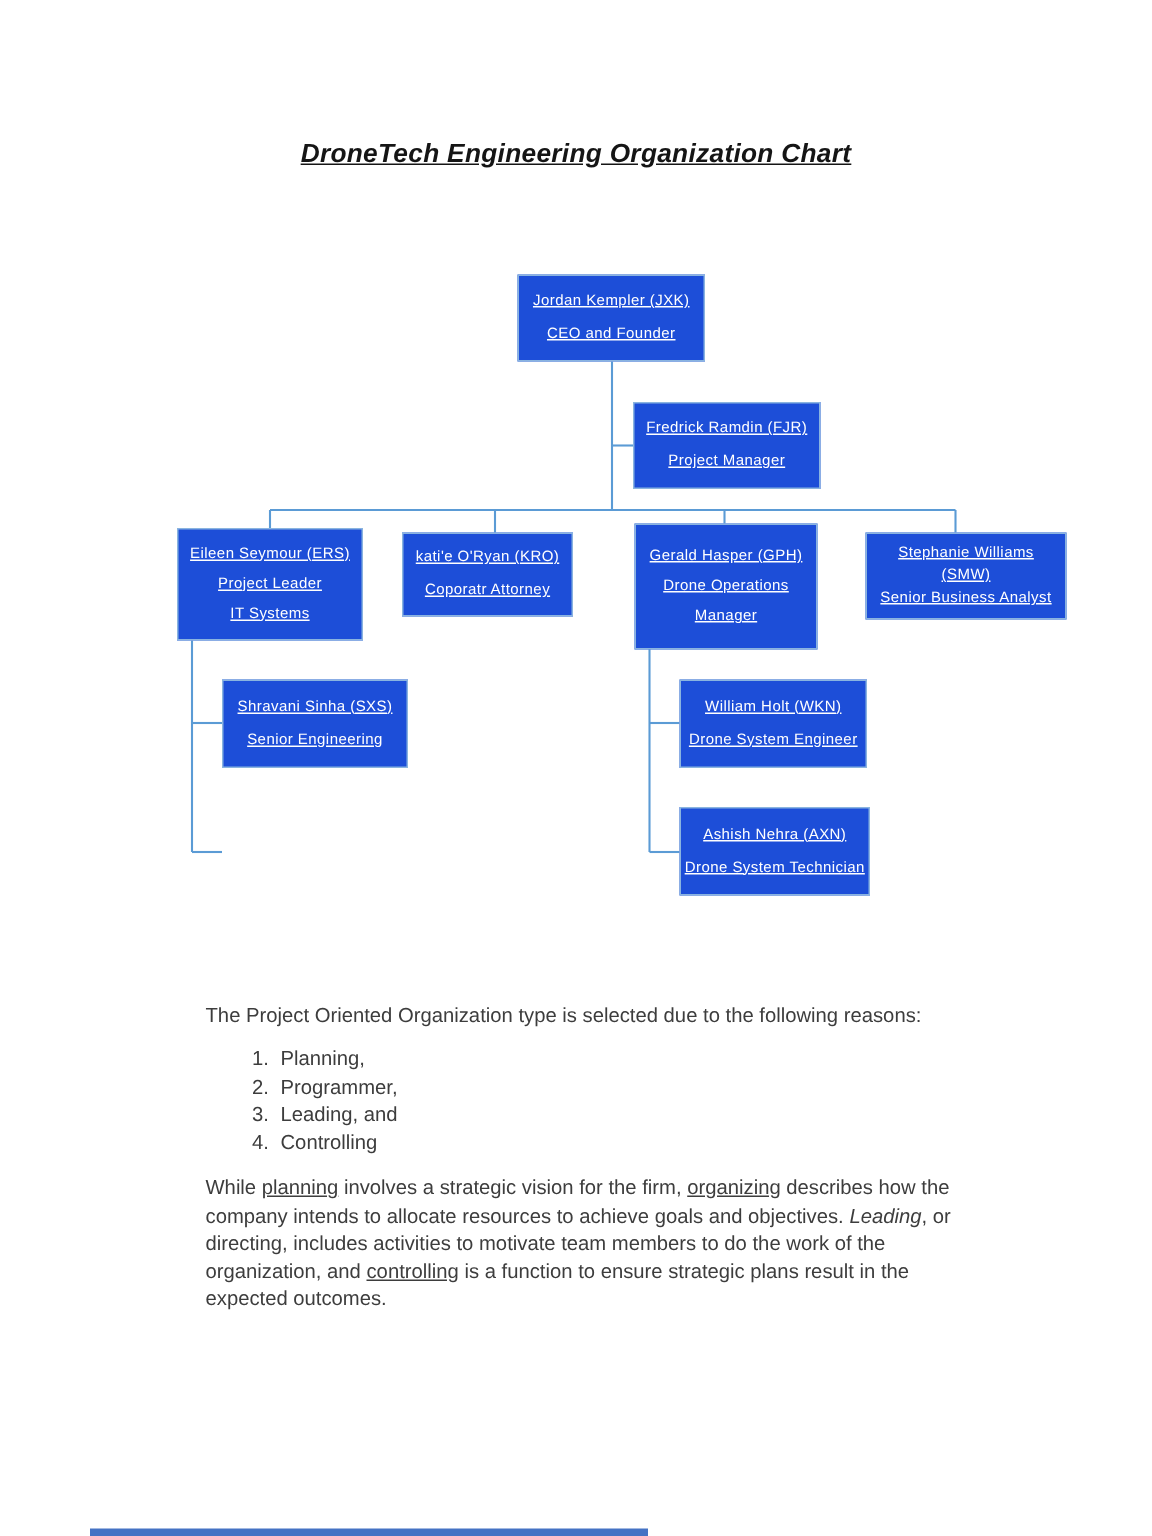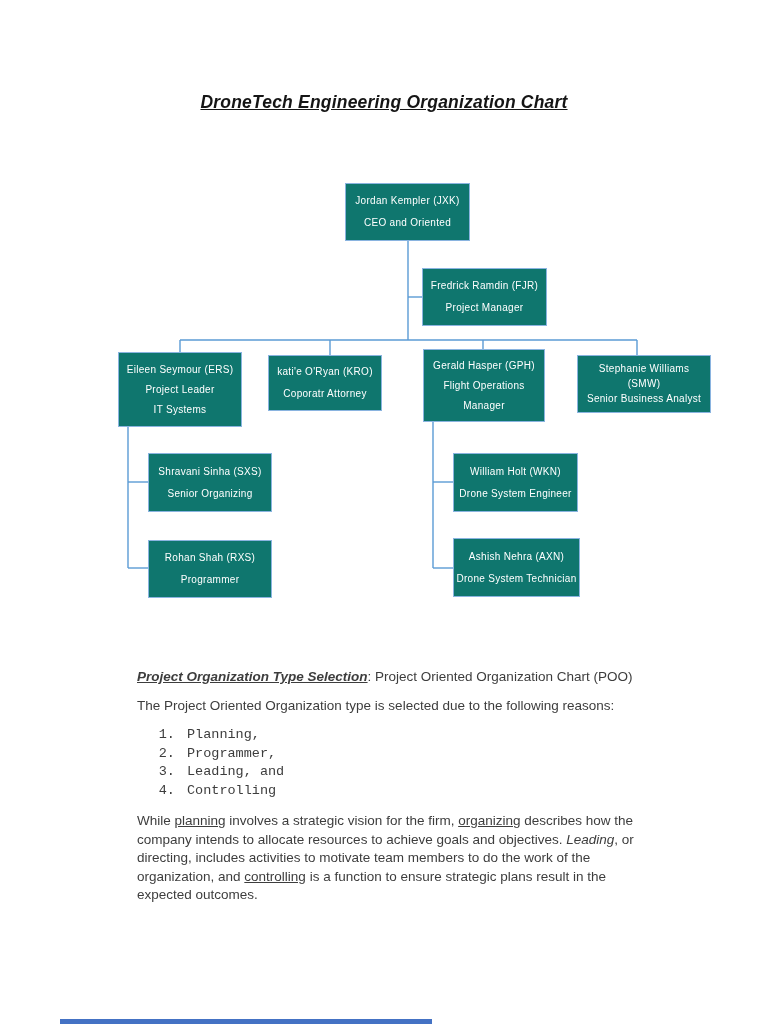--- a/index.html
+++ b/index.html
@@ -13,37 +13,37 @@
   .doc-title{
     position:absolute;top:92px;left:0;width:768px;text-align:center;
     font-size:17.5px;font-weight:bold;font-style:italic;text-decoration:underline;
     color:#151515;letter-spacing:.2px;
   }
 
   
   .chart{position:absolute;inset:0;}
   .connectors{position:absolute;left:0;top:0;pointer-events:none;}
   .node{
-    position:absolute;background:#0f766e;border:1px solid #8AB4E0;box-sizing:border-box;
+    position:absolute;background:#1d4ed8;border:1px solid #8AB4E0;box-sizing:border-box;
     color:#ffffff;display:flex;flex-direction:column;justify-content:center;align-items:center;
-    text-align:center;font-size:10px;letter-spacing:.3px;line-height:12px;gap:8px;
+    text-align:center;font-size:10px;letter-spacing:.3px;line-height:12px;gap:8px;text-decoration:underline;
   }
   .node.gap10{gap:10px;}
   .node.tight{gap:3px;}
   .node div{white-space:nowrap;}
 
   
   .bodytext{
     position:absolute;left:137px;top:668px;width:532px;
     font-size:13.5px;color:#3d3d3d;line-height:18.5px;
   }
   .bodytext p{margin:0 0 10.5px 0;}
   .head-strong{font-weight:bold;font-style:italic;text-decoration:underline;}
   ol.mgmt-list{margin:2px 0 12px 0;padding-left:46px;}
-  ol.mgmt-list li{line-height:18.5px;padding-left:4px;font-family:Liberation Mono, monospace;}
+  ol.mgmt-list li{line-height:18.5px;padding-left:4px;}
   .closing{margin-left:23px;margin-top:12px;width:509px;}
   .seg-underline{text-decoration:underline;}
   .seg-italic{font-style:italic;}
   .seg-plain{}
 
   
   .bottom-bar{position:absolute;left:60px;bottom:0;width:372px;height:5px;background:#4472C4;}
 </style>
 </head>
 <body>
@@ -73,77 +73,70 @@
         <path d="M128,568 L148,568"></path>
 
         <path d="M433,422 L433,568"></path>
         <path d="M433,482 L453,482"></path>
         <path d="M433,568 L453,568"></path>
       </g>
     </svg>
 
     <div class="node gap10" style="left:345px;top:183px;width:125px;height:58px">
       <div>Jordan Kempler (JXK)</div>
-      <div>CEO and Oriented</div>
+      <div>CEO and Founder</div>
     </div>
 
     <div class="node gap10" style="left:422px;top:268px;width:125px;height:58px">
       <div>Fredrick Ramdin (FJR)</div>
       <div>Project Manager</div>
     </div>
 
     <div class="node" style="left:118px;top:352px;width:124px;height:75px">
       <div>Eileen Seymour (ERS)</div>
       <div>Project Leader</div>
       <div>IT Systems</div>
     </div>
 
     <div class="node gap10" style="left:268px;top:355px;width:114px;height:56px">
       <div>kati'e O'Ryan (KRO)</div>
       <div>Coporatr Attorney</div>
     </div>
 
-    <div class="node" style="left:423px;top:349px;width:122px;height:73px">
+    <div class="node" style="left:423px;top:349px;width:122px;height:84px">
       <div>Gerald Hasper (GPH)</div>
-      <div>Flight Operations</div>
+      <div>Drone Operations</div>
       <div>Manager</div>
     </div>
 
     <div class="node tight" style="left:577px;top:355px;width:134px;height:58px">
       <div>Stephanie Williams</div>
       <div>(SMW)</div>
       <div>Senior Business Analyst</div>
     </div>
 
     <div class="node gap10" style="left:148px;top:453px;width:124px;height:59px">
       <div>Shravani Sinha (SXS)</div>
-      <div>Senior Organizing</div>
+      <div>Senior Engineering</div>
     </div>
 
-    <div class="node gap10" style="left:148px;top:540px;width:124px;height:58px">
-      <div>Rohan Shah (RXS)</div>
-      <div>Programmer</div>
-    </div>
 
     <div class="node gap10" style="left:453px;top:453px;width:125px;height:59px">
       <div>William Holt (WKN)</div>
       <div>Drone System Engineer</div>
     </div>
 
     <div class="node gap10" style="left:453px;top:538px;width:127px;height:59px">
       <div>Ashish Nehra (AXN)</div>
       <div>Drone System Technician</div>
     </div>
 
   </div>
 
   <div class="bodytext">
-    <p>
-      <span class="head-strong">Project Organization Type Selection</span><span>: Project Oriented Organization Chart (POO)</span>
-    </p>
     <p>The Project Oriented Organization type is selected due to the following reasons:</p>
     <ol class="mgmt-list">
       <li>Planning,</li>
       <li>Programmer,</li>
       <li>Leading, and</li>
       <li>Controlling</li>
     </ol>
     <p class="closing"><span class="seg-plain">While </span><span class="seg-underline">planning</span><span class="seg-plain"> involves a strategic vision for the firm, </span><span class="seg-underline">organizing</span><span class="seg-plain"> describes how the company intends to allocate resources to achieve goals and objectives. </span><span class="seg-italic">Leading</span><span class="seg-plain">, or directing, includes activities to motivate team members to do the work of the organization, and </span><span class="seg-underline">controlling</span><span class="seg-plain"> is a function to ensure strategic plans result in the expected outcomes.</span></p>
   </div>
 

